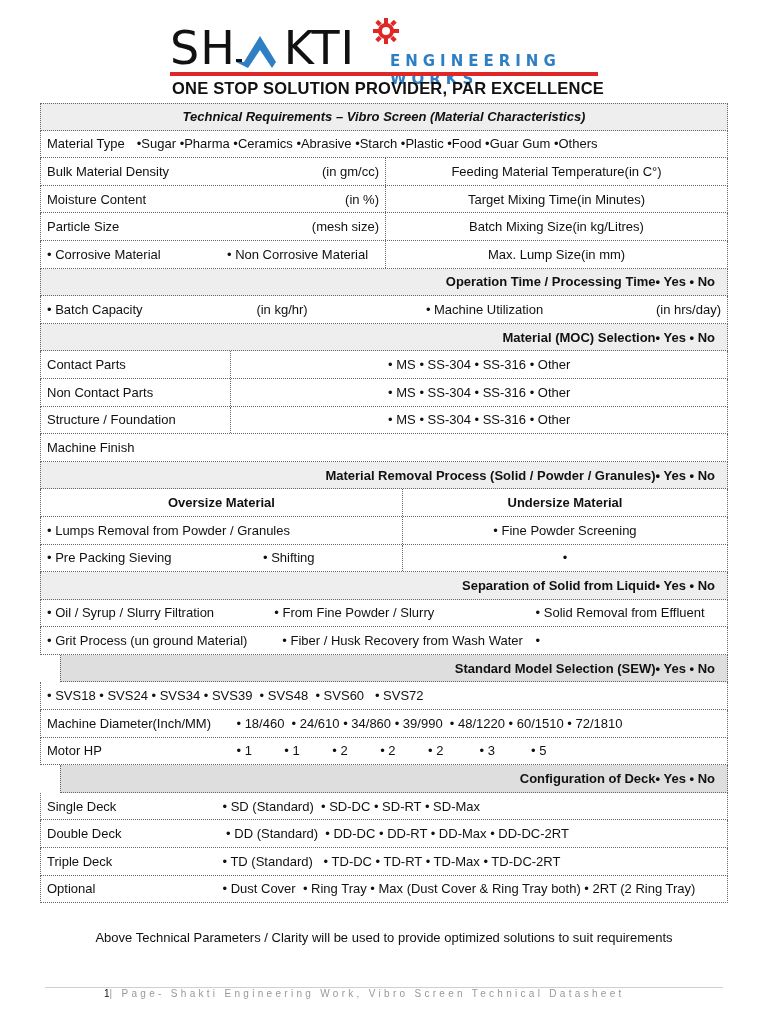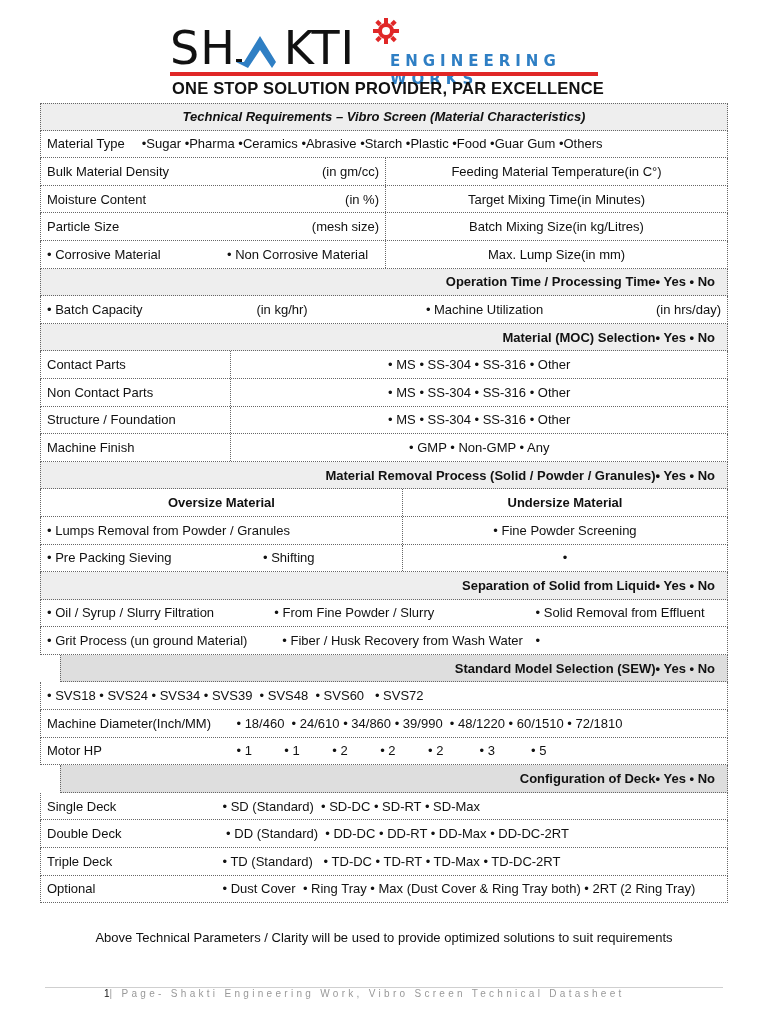--- a/index.html
+++ b/index.html
@@ -57,21 +57,21 @@
   <div class="logo-sub">ENGINEERING WORKS</div>
   <div class="logo-line"></div>
 </div>
 <div class="tagline">ONE STOP SOLUTION PROVIDER, PAR EXCELLENCE</div>
 
 <div class="sheet">
   <div class="row head first">Technical Requirements – Vibro Screen (Material Characteristics)</div>
 
   <div class="row">
     <div class="cell">
-      <span style="margin-right:17px">Material Type</span>
+      <span style="margin-right:12px">Material Type</span>
       <span>•Sugar •Pharma •Ceramics •Abrasive •Starch •Plastic •Food •Guar Gum •Others</span>
     </div>
   </div>
 
   <div class="row">
     <div class="cell split" style="width:345px">
         <span>Bulk Material Density</span>
         <span>(in gm/cc)</span>
       </div>
     <div class="cell split bl" style="width:343px">
@@ -140,21 +140,20 @@
   <div class="row">
     <div class="cell" style="width:190px">Non Contact Parts</div>
     <div class="cell bl" style="width:498px">• MS   • SS-304   • SS-316  • Other</div>
   </div>
   <div class="row">
     <div class="cell" style="width:190px">Structure / Foundation</div>
     <div class="cell bl" style="width:498px">• MS   • SS-304   • SS-316  • Other</div>
   </div>
   <div class="row">
     <div class="cell" style="width:190px">Machine Finish</div>
-    <div class="cell bl" style="width:498px">• GMP • Non-GMP  • Any</div>
   </div>
 
   <div class="row section">
     <span>Material Removal Process (Solid / Powder / Granules)</span>
     <span class="yn">• Yes  • No</span>
   </div>
   <div class="row">
     <div class="cell center" style="width:362px">Oversize Material</div>
     <div class="cell center bl" style="width:326px">Undersize Material</div>
   </div>

